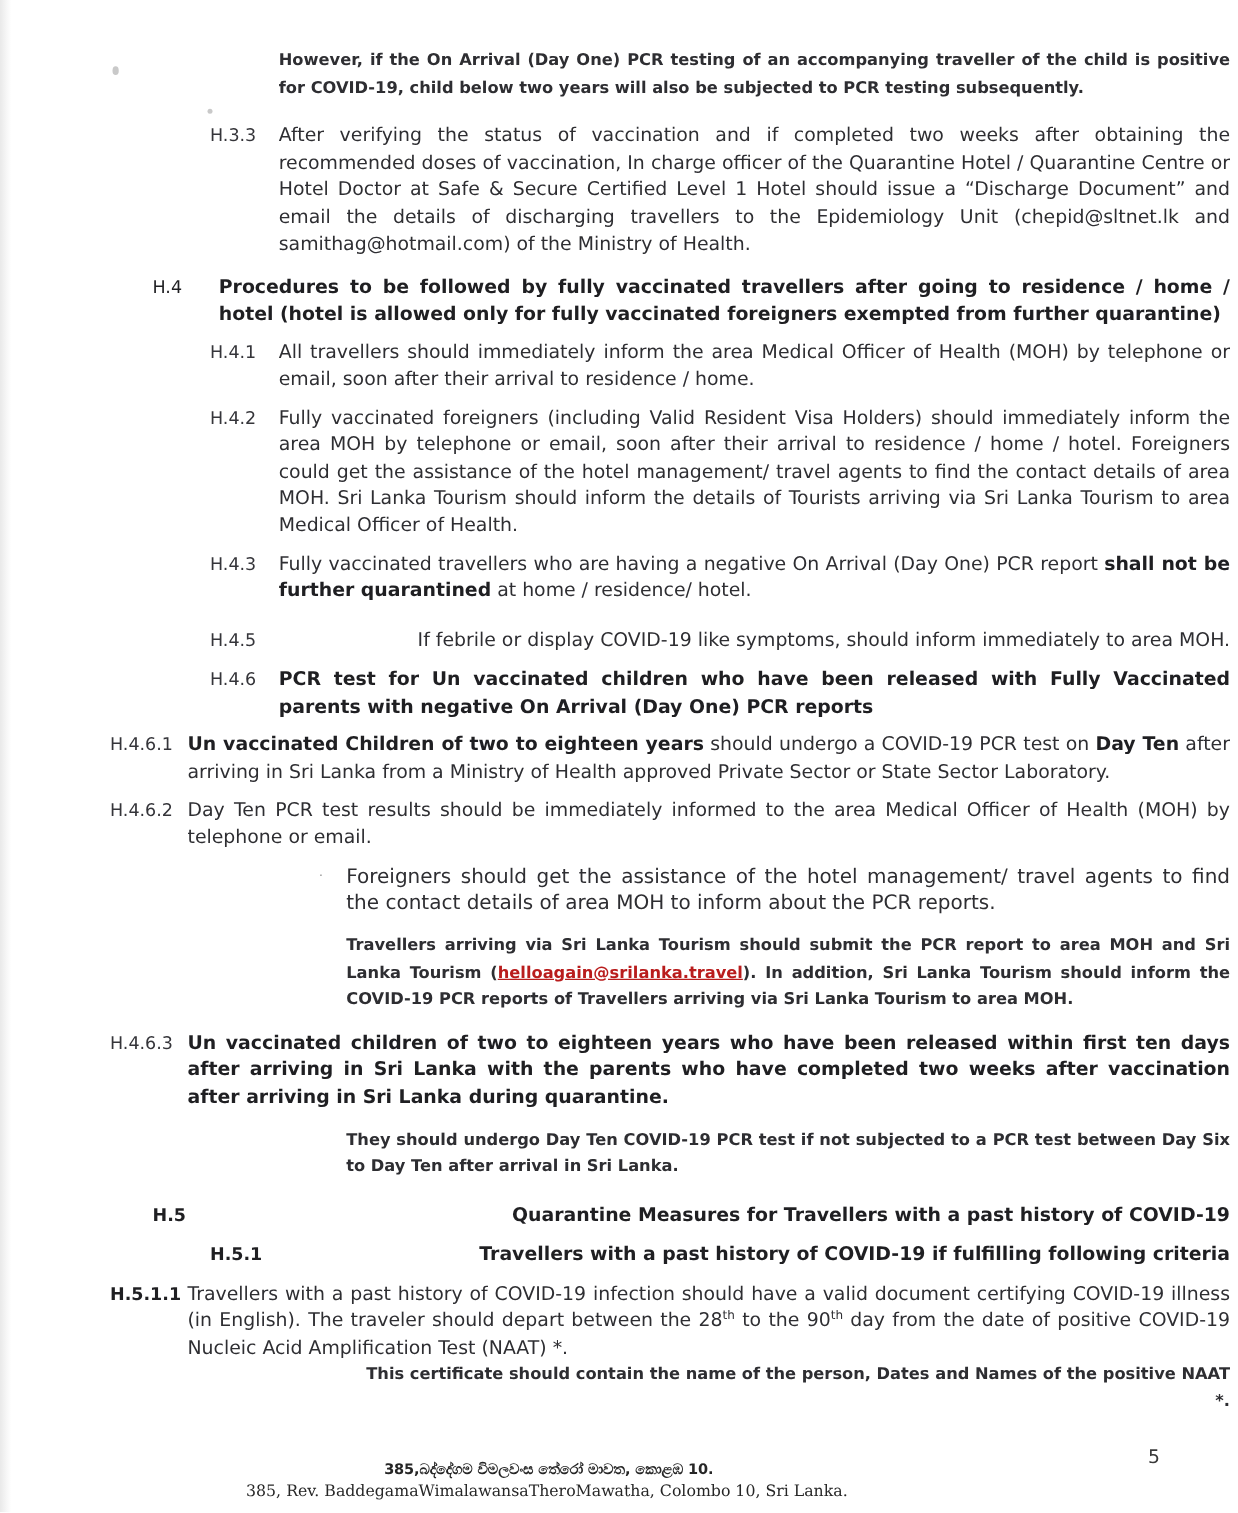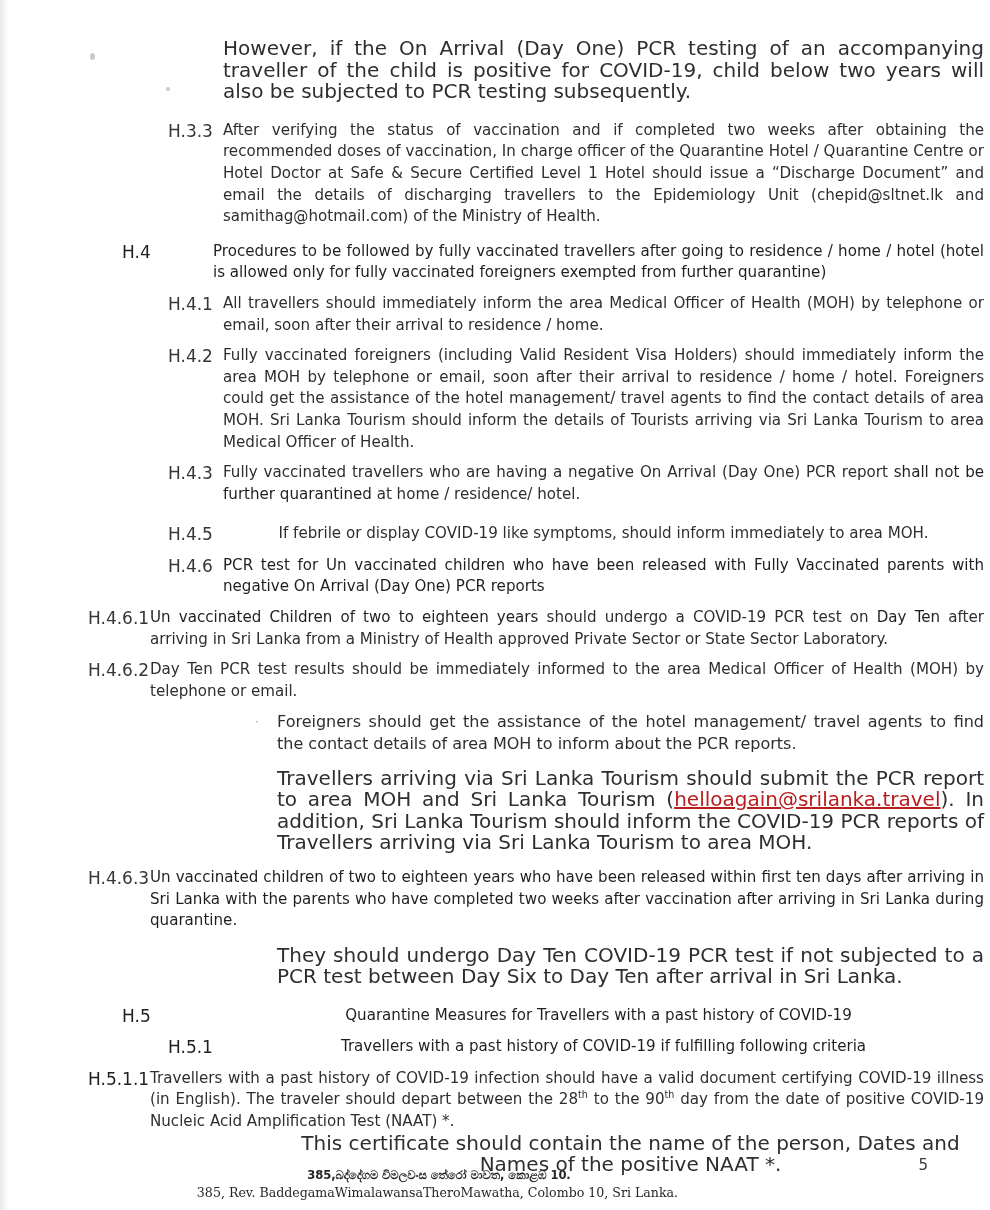--- a/index.html
+++ b/index.html
@@ -40,57 +40,58 @@
   }
 
   
   .row {
     display: flex;
     align-items: flex-start;
     margin: 0;
   }
   .num {
     flex: none;
-    font-size: 17px;
+    font-size: 14px;
     line-height: 21.5px;
     color: #35353a;
     text-align: left;
     padding-top: 1px;
     white-space: nowrap;
   }
   .body {
     flex: 1;
     font-size: 15.1px;
     line-height: 21.6px;
     text-align: justify;
     color: #2e2e32;
     padding-right: 6px;
   }
-  .body.nojust { text-align: center; }
+  .body.nojust { text-align: right; }
 
   
-  .lvl-h    { padding-left: 122px; gap: 38px; }   
+  .lvl-h    { padding-left: 122px; }   
   .lvl-h .num  { width: 53px; }
   .lvl-hh   { padding-left: 168px; }   
   .lvl-hh .num { width: 55px; }
   .lvl-hhh  { padding-left: 88px; }   
   .lvl-hhh .num { width: 62px; }
 
   .plain-hh  { padding-left: 223px; }  
   .plain-hhh { padding-left: 277px; }  
 
   .plain {
-    font-size: 20px;
+    font-size: 13px;
     line-height: 21.6px;
     text-align: justify;
     color: #2e2e32;
     padding-right: 6px;
-  }
-
-  b, .b { font-weight: normal; color: #1f1f22; }
+    font-weight: bold;
+  }
+
+  b, .b { font-weight: bold; color: #1f1f22; }
 
   .bullet-row {
     display: flex;
     align-items: flex-start;
     padding-left: 245px;
   }
   .bullet-mark {
     flex: none;
     width: 32px;
     font-size: 11px;
@@ -278,21 +279,21 @@
       <div class="body b nojust">Travellers with a past history of COVID-19 if fulfilling following criteria</div>
     </div>
 
     <div class="gap-sm"></div>
 
     <div class="row lvl-hhh">
       <div class="num b">H.5.1.1</div>
       <div class="body"><span>Travellers with a past history of COVID-19 infection should have a valid document certifying COVID-19 illness (in English). The traveler should depart between the 28</span><sup>th</sup><span> to the 90</span><sup>th</sup><span> day from the date of positive COVID-19 Nucleic Acid Amplification Test (NAAT) *.</span></div>
     </div>
 
-    <div class="plain plain-hhh nojust" style="text-align:center;">This certificate should contain the name of the person, Dates and Names of the positive NAAT *.</div>
+    <div class="plain plain-hhh nojust" style="text-align:right;">This certificate should contain the name of the person, Dates and Names of the positive NAAT *.</div>
 
   </div>
 
   <div class="footer">
     <div class="footer-line1">
       <span class="f-sinhala">385,බද්දේගම විමලවංස තේරෝ මාවත, කොළඹ 10.</span>
     </div>
     <div class="footer-line2">385, Rev. BaddegamaWimalawansaTheroMawatha, Colombo 10, Sri Lanka.</div>
   </div>
 

